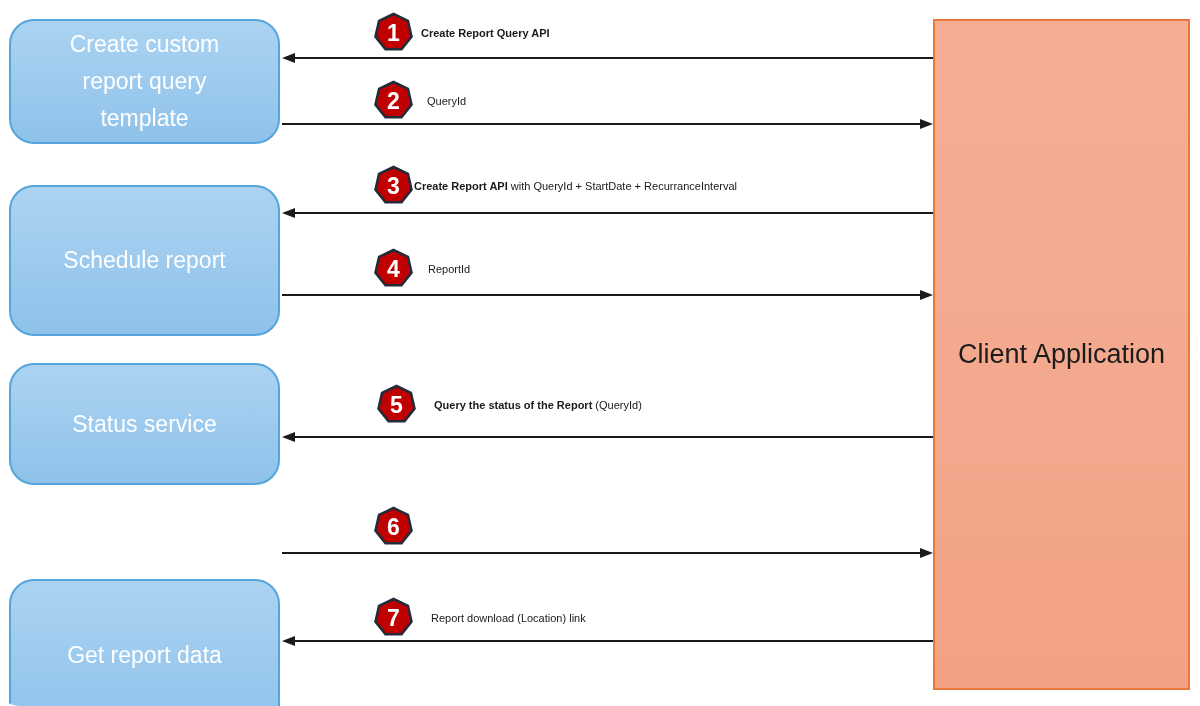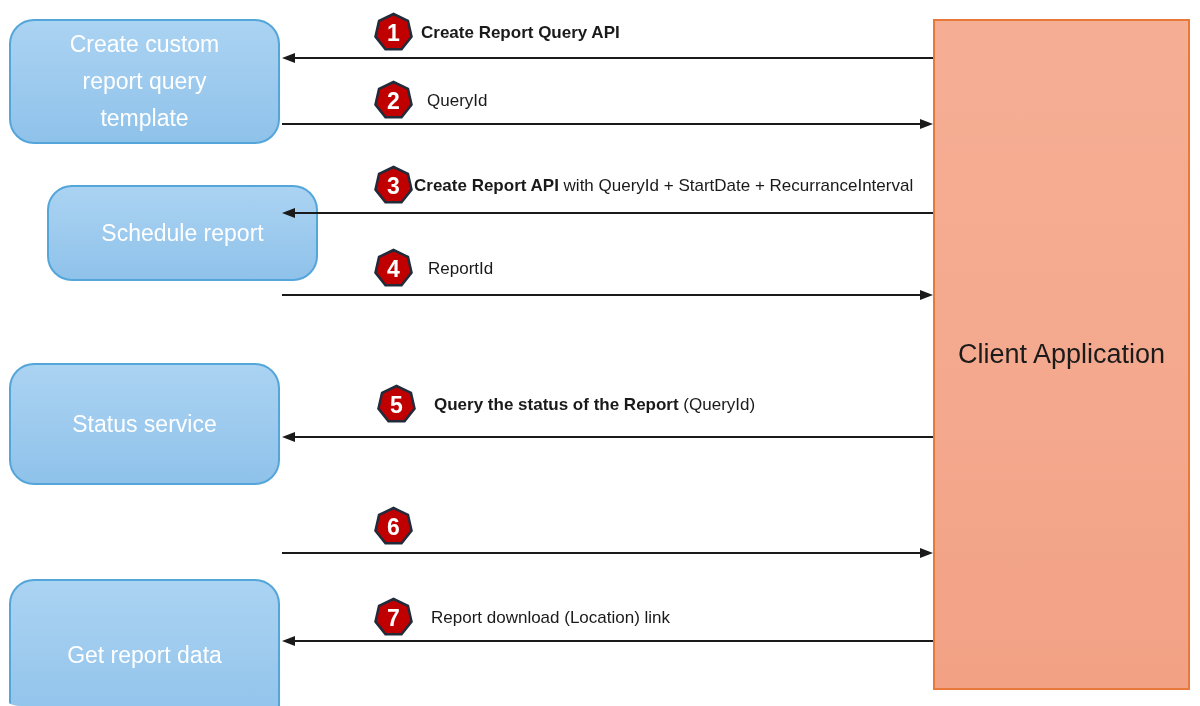--- a/index.html
+++ b/index.html
@@ -76,37 +76,37 @@
     width:41px;height:41px;
   }
   .badge text{
     font-family:"Liberation Sans", sans-serif;
     font-size:23px;
     font-weight:bold;
     fill:#ffffff;
   }
   .msg-label{
     position:absolute;
-    font-size:17px;
+    font-size:11px;
     line-height:22px;
     color:var(--label-text);
     white-space:nowrap;
   }
   .seg-b{font-weight:bold;}
   .seg-i{}
 </style>
 </head>
 <body>
 
 <div class="canvas">
 
   <div class="service-box" style="top:19px;height:125px;">
     <div class="service-label">Create custom report query template</div>
   </div>
-  <div class="service-box" style="top:185px;height:96px;margin-left:38px;">
+  <div class="service-box" style="top:185px;height:151px;">
     <div class="service-label">Schedule report</div>
   </div>
   <div class="service-box" style="top:363px;height:122px;">
     <div class="service-label">Status service</div>
   </div>
   <div class="service-box" style="top:560px;height:153px;margin-top:19px;">
     <div class="service-label">Get report data</div>
   </div>
 
   <div class="client-box">

